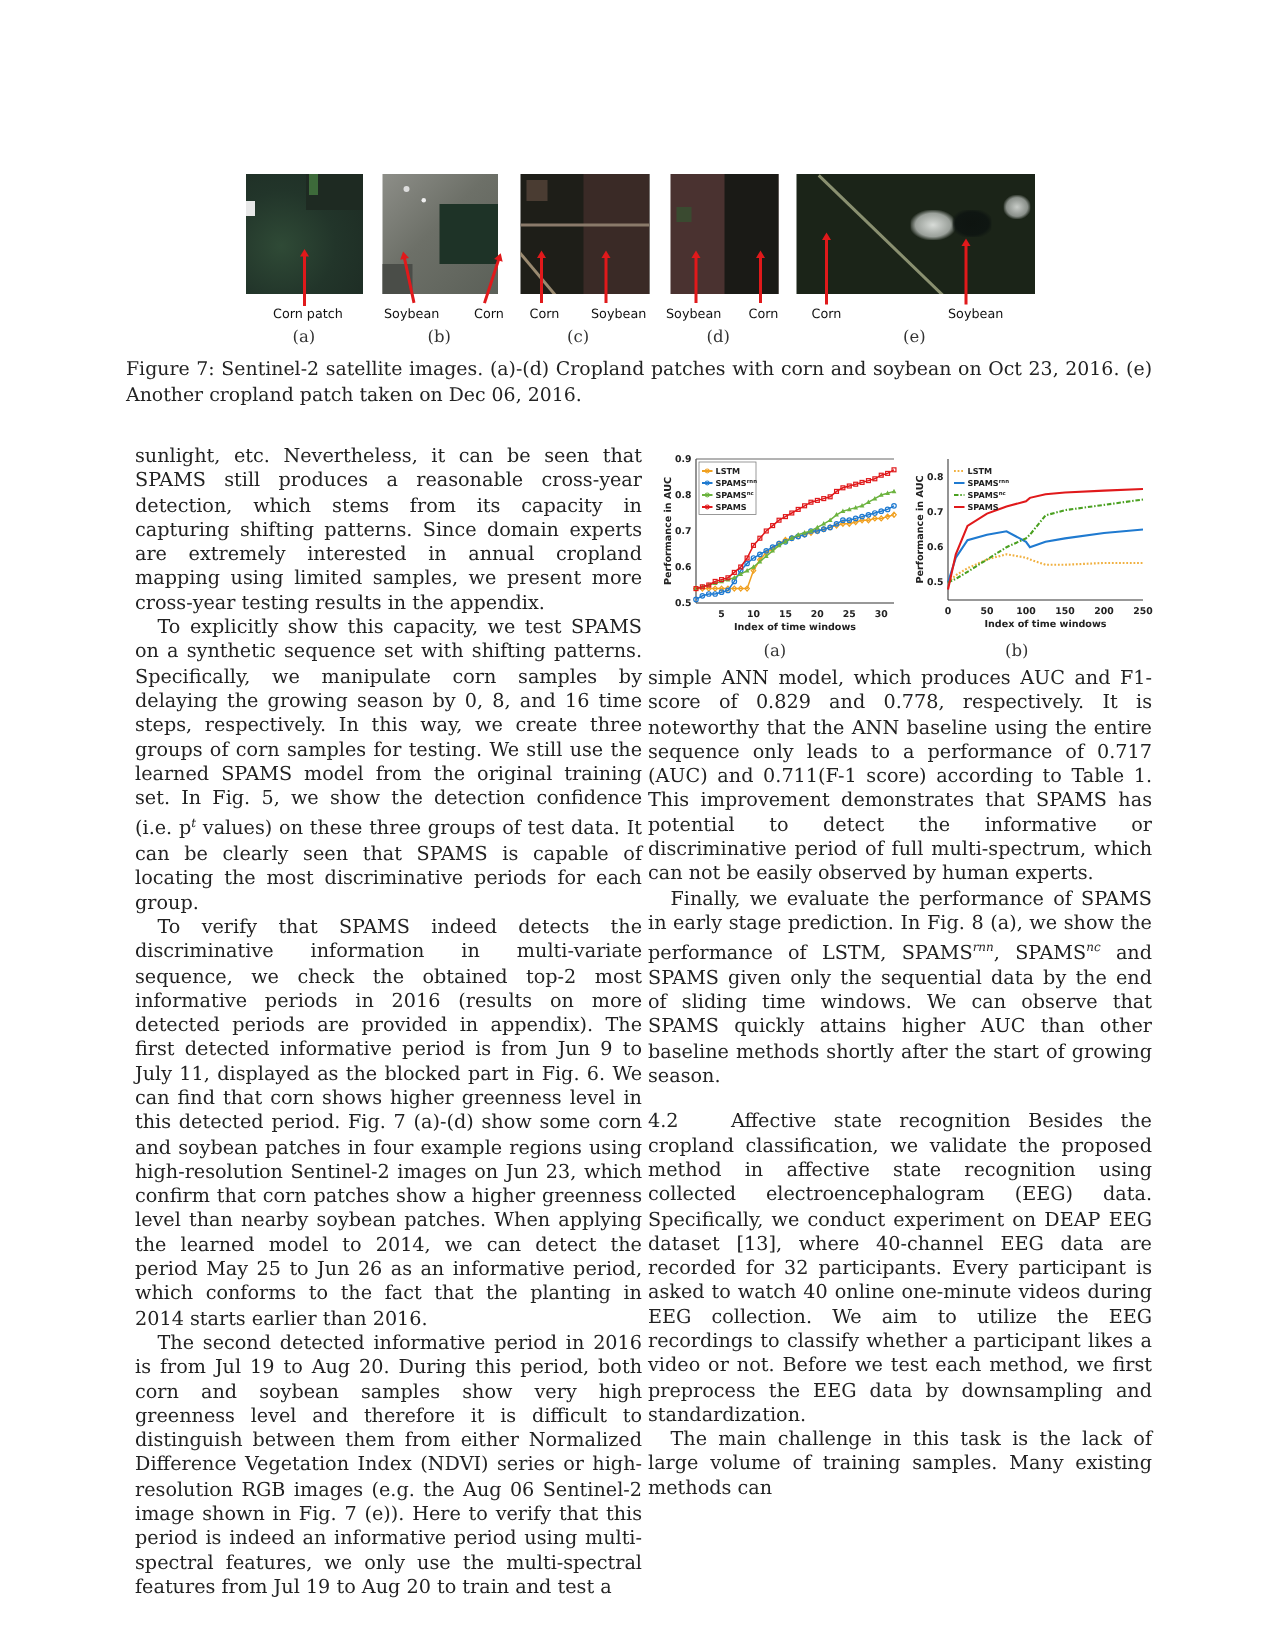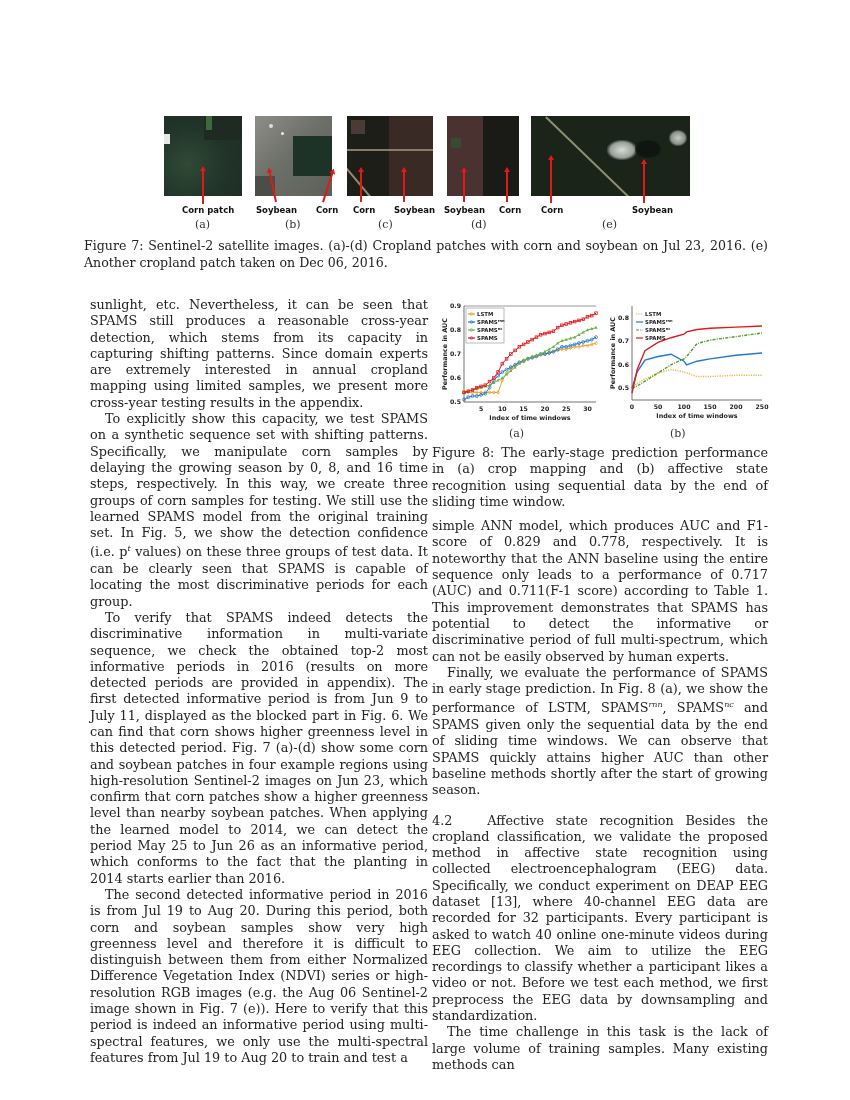--- a/index.html
+++ b/index.html
@@ -3,21 +3,21 @@
 <meta charset="utf-8">
 <style>
   html, body { margin:0; padding:0; background:#ffffff; }
   body { width:850px; height:1100px; position:relative; overflow:hidden;
          font-family: "DejaVu Serif", "Liberation Serif", serif; color:#222; }
   .page { position:absolute; left:0; top:0; width:850px; height:1100px; }
 
   
   .fig7 { position:absolute; left:160px; top:113px; width:535px; height:118px; }
   .sat { position:absolute; top:3px; height:80px; }
-  .sat-label { position:absolute; font-family:"DejaVu Sans","Liberation Sans",sans-serif; font-size:8.5px; font-weight:bold; color:#111; white-space:nowrap; }
+  .sat-label { position:absolute; font-family:"DejaVu Sans","Liberation Sans",sans-serif; font-size:8.5px; font-weight:normal; color:#111; white-space:nowrap; }
   .sub-label { position:absolute; font-size:11px; color:#333; top:105px; }
   .arrow { position:absolute; width:1.5px; background:#e0191b; }
   .arrow::before { content:""; position:absolute; top:-4px; left:-2.5px; border-left:3.2px solid transparent; border-right:3.2px solid transparent; border-bottom:5px solid #e0191b; }
 
   .caption { position:absolute; font-size:12.6px; line-height:17px; color:#222; }
 
   .col { position:absolute; font-size:12.8px; line-height:16.3px; text-align:justify; }
   .col p { margin:0; }
   .col p.ind { text-indent:15px; }
   .col p::after { content:""; }
@@ -83,21 +83,21 @@
       <div style="position:absolute;left:138px;top:14px;width:18px;height:16px;background:radial-gradient(ellipse,#c8ccc8 0%,#8a908a 55%,transparent 75%);"></div>
     </div>
     <div class="arrow" style="left:390px;top:46px;height:44px;"></div>
     <div class="arrow" style="left:483px;top:50px;height:40px;"></div>
     <span class="sat-label" style="left:381px;top:92px;">Corn</span>
     <span class="sat-label" style="left:472px;top:92px;">Soybean</span>
     <span class="sub-label" style="left:442px;">(e)</span>
   </div>
 
   <div class="caption" style="left:84px;top:237px;width:684px;">
-    <div style="text-align:justify;text-align-last:justify;">Figure 7: Sentinel-2 satellite images. (a)-(d) Cropland patches with corn and soybean on Jul 23, 2016. (e)</div>
+    <div style="text-align:justify;text-align-last:justify;">Figure 7: Sentinel-2 satellite images. (a)-(d) Cropland patches with corn and soybean on Oct 23, 2016. (e)</div>
     <div>Another cropland patch taken on Dec 06, 2016.</div>
   </div>
 
   <div class="col" style="left:90px;top:297px;width:338px;">
     <p>sunlight, etc. Nevertheless, it can be seen that SPAMS still produces a reasonable cross-year detection, which stems from its capacity in capturing shifting patterns. Since domain experts are extremely interested in annual cropland mapping using limited samples, we present more cross-year testing results in the appendix.</p>
     <p class="ind"><span>To explicitly show this capacity, we test SPAMS on a synthetic sequence set with shifting patterns. Specifically, we manipulate corn samples by delaying the growing season by 0, 8, and 16 time steps, respectively. In this way, we create three groups of corn samples for testing. We still use the learned SPAMS model from the original training set. In Fig. 5, we show the detection confidence (i.e. p</span><sup style="font-style:italic;font-size:8px;">t</sup><span> values) on these three groups of test data. It can be clearly seen that SPAMS is capable of locating the most discriminative periods for each group.</span></p>
     <p class="ind">To verify that SPAMS indeed detects the discriminative information in multi-variate sequence, we check the obtained top-2 most informative periods in 2016 (results on more detected periods are provided in appendix). The first detected informative period is from Jun 9 to July 11, displayed as the blocked part in Fig. 6. We can find that corn shows higher greenness level in this detected period. Fig. 7 (a)-(d) show some corn and soybean patches in four example regions using high-resolution Sentinel-2 images on Jun 23, which confirm that corn patches show a higher greenness level than nearby soybean patches. When applying the learned model to 2014, we can detect the period May 25 to Jun 26 as an informative period, which conforms to the fact that the planting in 2014 starts earlier than 2016.</p>
     <p class="ind">The second detected informative period in 2016 is from Jul 19 to Aug 20. During this period, both corn and soybean samples show very high greenness level and therefore it is difficult to distinguish between them from either Normalized Difference Vegetation Index (NDVI) series or high-resolution RGB images (e.g. the Aug 06 Sentinel-2 image shown in Fig. 7 (e)). Here to verify that this period is indeed an informative period using multi-spectral features, we only use the multi-spectral features from Jul 19 to Aug 20 to train and test a</p>
   </div>
 
@@ -293,19 +293,18 @@
         <line x1="26" y1="32" x2="33" y2="32" stroke="#4aa020" stroke-width="1.2" stroke-dasharray="3,1.2,1,1.2"></line>
         <text x="35" y="34" font-size="5.4" fill="#222" font-weight="bold">SPAMS<tspan dy="-2" font-size="3.6">nc</tspan></text>
         <line x1="26" y1="40" x2="33" y2="40" stroke="#e0191b" stroke-width="1.2" stroke-dasharray=""></line>
         <text x="35" y="42" font-size="5.4" fill="#222" font-weight="bold">SPAMS</text>
       </svg>
   </div>
   <span class="sub-label" style="position:absolute;left:509px;top:427px;font-size:11px;">(a)</span>
   <span class="sub-label" style="position:absolute;left:670px;top:427px;font-size:11px;">(b)</span>
 
   <div class="col" style="left:432px;top:445px;width:336px;">
-    <p style="margin-bottom:8px;">Figure 8: The early-stage prediction performance in (a) crop mapping and (b) affective state recognition using sequential data by the end of sliding time window.</p>
     <p>simple ANN model, which produces AUC and F1-score of 0.829 and 0.778, respectively. It is noteworthy that the ANN baseline using the entire sequence only leads to a performance of 0.717 (AUC) and 0.711(F-1 score) according to Table 1. This improvement demonstrates that SPAMS has potential to detect the informative or discriminative period of full multi-spectrum, which can not be easily observed by human experts.</p>
     <p class="ind"><span>Finally, we evaluate the performance of SPAMS in early stage prediction. In Fig. 8 (a), we show the performance of LSTM, SPAMS</span><sup style="font-style:italic;font-size:8px;">rnn</sup><span>, SPAMS</span><sup style="font-style:italic;font-size:8px;">nc</sup><span> and SPAMS given only the sequential data by the end of sliding time windows. We can observe that SPAMS quickly attains higher AUC than other baseline methods shortly after the start of growing season.</span></p>
     <p style="margin-top:14px;"><span class="sec-head">4.2</span><span class="sec-head">&nbsp;&nbsp;&nbsp;</span><span class="sec-head">Affective state recognition</span><span> Besides the cropland classification, we validate the proposed method in affective state recognition using collected electroencephalogram (EEG) data. Specifically, we conduct experiment on DEAP EEG dataset [13], where 40-channel EEG data are recorded for 32 participants. Every participant is asked to watch 40 online one-minute videos during EEG collection. We aim to utilize the EEG recordings to classify whether a participant likes a video or not. Before we test each method, we first preprocess the EEG data by downsampling and standardization.</span></p>
-    <p class="ind">The time challenge in this task is the lack of large volume of training samples. Many existing methods can</p>
+    <p class="ind">The main challenge in this task is the lack of large volume of training samples. Many existing methods can</p>
   </div>
 </div>
 
 </body></html>

